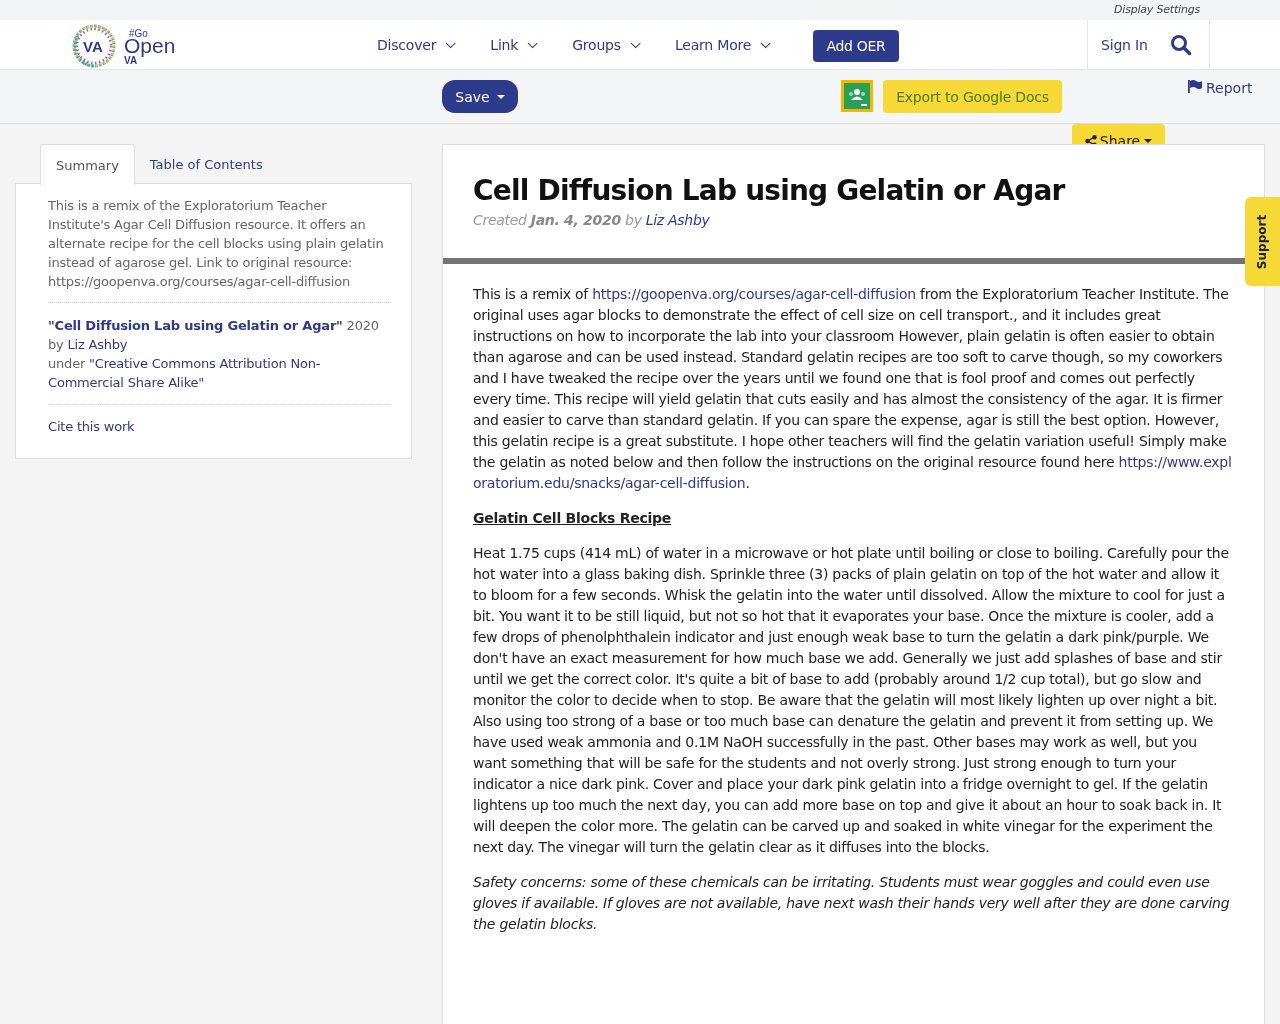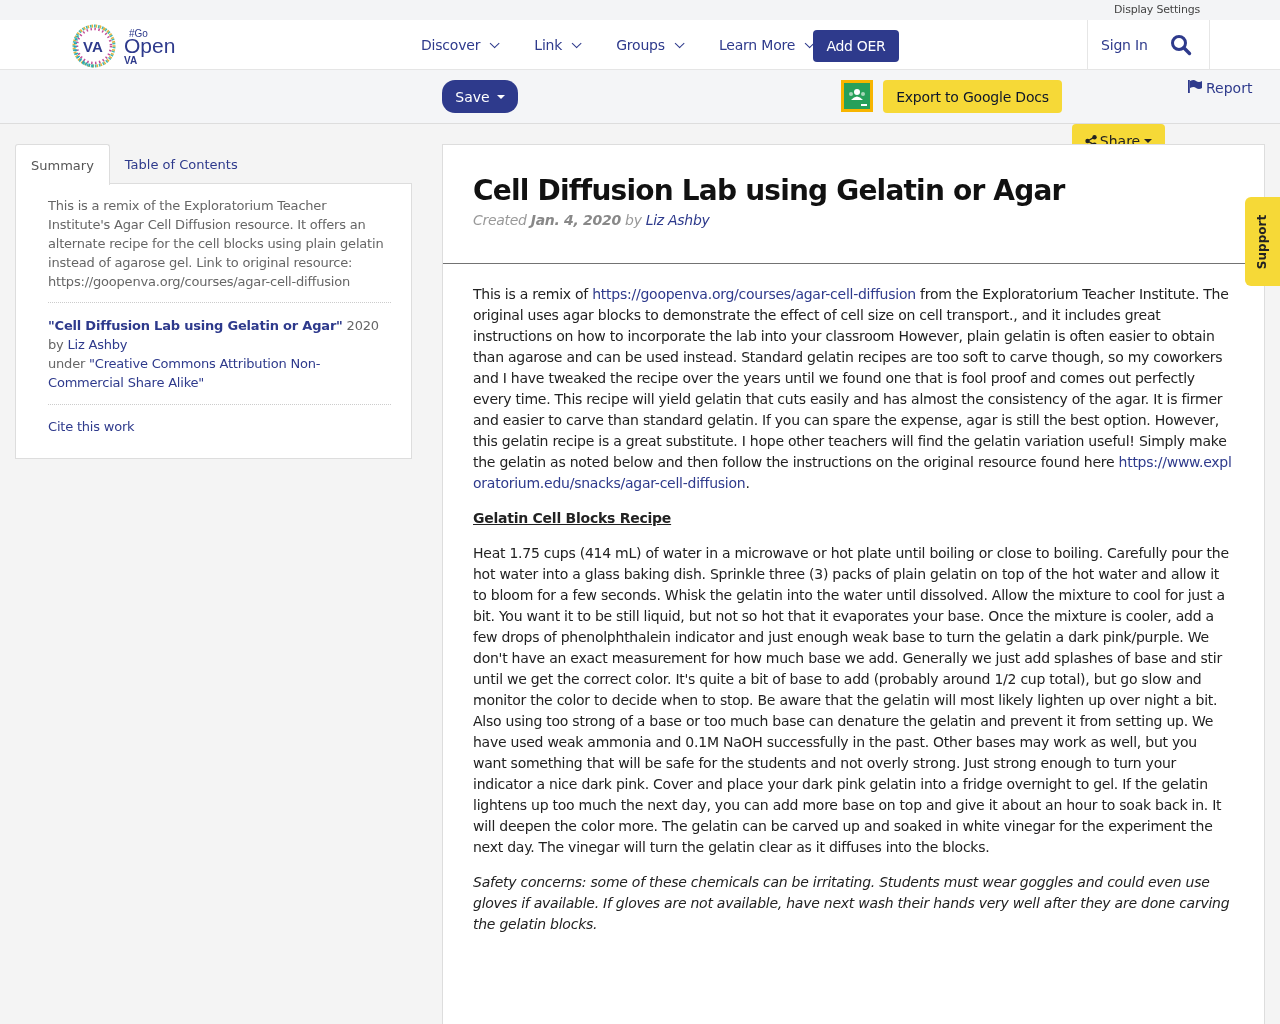--- a/index.html
+++ b/index.html
@@ -1,56 +1,56 @@
 <!DOCTYPE html>
 <html><head>
 <meta charset="utf-8">
 <style>
   * { box-sizing: border-box; margin: 0; padding: 0; }
   html, body { width: 1280px; height: 1024px; overflow: hidden; }
   body { font-family: "DejaVu Sans", sans-serif; background: #f4f4f4; color: #222; position: relative; }
   a { text-decoration: none; }
 
   .util-bar { height: 20px; background: #f3f4f6; position: relative; }
-  .util-bar .display-settings { position: absolute; right: 80px; top: 3px; font-size: 11px; color: #444; letter-spacing: -0.2px; }
+  .util-bar .display-settings { position: absolute; right: 80px; top: 3px; font-size: 11px; color: #444; letter-spacing: -0.2px; font-style: italic; }
 
   .navbar { height: 50px; background: #fff; position: relative; border-bottom: 1px solid #e5e5e5; }
   .logo { position: absolute; left: 70px; top: 2px; width: 110px; height: 48px; }
-  .nav-links { position: absolute; left: 377px; top: 0; height: 50px; display: flex; align-items: center; margin-left: 44px; }
+  .nav-links { position: absolute; left: 377px; top: 0; height: 50px; display: flex; align-items: center; }
   .nav-item { display: flex; align-items: center; color: #2e3a8c; font-size: 14px; margin-right: 38px; cursor: pointer; letter-spacing: -0.2px; }
   .nav-item .chev { margin-left: 9px; width: 7px; height: 7px; border-right: 1.6px solid #2e3a8c; border-bottom: 1.6px solid #2e3a8c; transform: rotate(45deg) translateY(-3px); }
   .add-oer { position: absolute; left: 813px; top: 10px; width: 86px; height: 32px; background: #2e3a8c; color: #fff; border-radius: 4px; font-size: 14px; display: flex; align-items: center; justify-content: center; letter-spacing: -0.3px; }
   .nav-right { position: absolute; left: 1087px; top: 0; width: 123px; height: 50px; border-left: 1px solid #e6e6e6; border-right: 1px solid #e6e6e6; display: flex; align-items: center; }
   .sign-in { color: #2e3a8c; font-size: 14px; margin-left: 13px; letter-spacing: -0.2px; }
   .search-icon { margin-left: 22px; width: 22px; height: 22px; }
 
   .toolbar { height: 54px; background: #f4f5f7; border-bottom: 1px solid #ddd; position: relative; }
   .save-btn { position: absolute; left: 442px; top: 10px; width: 76px; height: 33px; background: #2e3a8c; color: #fff; border-radius: 13px; font-size: 14px; display: flex; align-items: center; justify-content: center; }
   .caret { display: inline-block; width: 0; height: 0; border-left: 4px solid transparent; border-right: 4px solid transparent; border-top: 4px solid currentColor; margin-left: 7px; }
   .gc-icon { position: absolute; left: 841px; top: 10px; width: 32px; height: 32px; background: #27a05a; border: 3px solid #f7b500; }
-  .export-btn { position: absolute; left: 883px; top: 10px; width: 179px; height: 33px; background: #f6d937; border-radius: 4px; font-size: 14px; color: #0f172a; display: flex; align-items: center; justify-content: center; letter-spacing: -0.2px; }
+  .export-btn { position: absolute; left: 883px; top: 10px; width: 179px; height: 33px; background: #f6d937; border-radius: 4px; font-size: 14px; color: #4d7c0f; display: flex; align-items: center; justify-content: center; letter-spacing: -0.2px; }
   .share-btn { position: absolute; left: 1072px; top: 10px; width: 93px; height: 33px; background: #f6d937; border-radius: 4px; font-size: 14px; color: #222; display: flex; align-items: center; justify-content: center; margin-top: 44px; }
   .share-btn svg { margin-right: 3px; }
   .report-btn { position: absolute; left: 1188px; top: 10px; height: 33px; font-size: 14px; color: #2e3a8c; display: flex; }
   .report-btn svg { margin-right: 4px; }
 
   .sidebar { position: absolute; left: 15px; top: 144px; width: 397px; }
   .tabs { display: flex; height: 40px; position: relative; }
   .tab { height: 40px; padding: 0 15px; display: flex; align-items: center; font-size: 13px; color: #2e3a8c; }
-  .tab.active { background: #fff; border: 1px solid #ddd; border-bottom: none; color: #555; border-radius: 3px 3px 0 0; position: relative; z-index: 2; height: 41px; }
+  .tab.active { background: #fff; border: 1px solid #ddd; border-bottom: none; color: #555; border-radius: 3px 3px 0 0; position: relative; z-index: 2; height: 41px; margin-left: 25px; }
   .side-panel { background: #fff; border: 1px solid #ddd; padding: 12px 20px 20px 32px; margin-top: -1px; }
   .side-desc { font-size: 13px; line-height: 19px; color: #666; letter-spacing: -0.2px; padding-bottom: 11px; border-bottom: 1px dotted #ccc; }
   .attrib { font-size: 13px; line-height: 19px; padding: 13px 0 12px 0; border-bottom: 1px dotted #ccc; color: #666; letter-spacing: -0.2px; }
   .attrib .t { color: #2e3a8c; font-weight: bold; }
   .attrib a { color: #2e3a8c; }
   .side-link { display: block; font-size: 13px; color: #2e3a8c; padding: 14px 0 14px 0; border-bottom: 1px dotted #ccc; letter-spacing: -0.2px; }
   .side-link.last { border-bottom: none; padding-bottom: 4px; }
 
   .main { position: absolute; left: 442px; top: 144px; width: 823px; height: 900px; background: #fff; border: 1px solid #ddd; }
-  .main-head { height: 119px; border-bottom: 1px solid #737373; padding: 26px 30px 0 30px; }
+  .main-head { height: 119px; border-bottom: 6px solid #737373; padding: 26px 30px 0 30px; }
   .title { font-size: 28px; font-weight: bold; color: #111; letter-spacing: -0.8px; line-height: 40px; }
   .meta { font-size: 14px; color: #999; font-style: italic; margin-top: 1px; letter-spacing: -0.3px; }
   .meta b { color: #888; }
   .meta a { color: #2e3a8c; }
   .main-body { padding: 20px 30px; font-size: 14px; line-height: 21px; color: #222; letter-spacing: -0.25px; }
   .main-body p { margin-bottom: 14px; }
   .main-body a { color: #2e3a8c; word-break: break-all; }
   .sub-head { font-weight: bold; text-decoration: underline; margin-bottom: 14px; }
   .italic { font-style: italic; }
 

